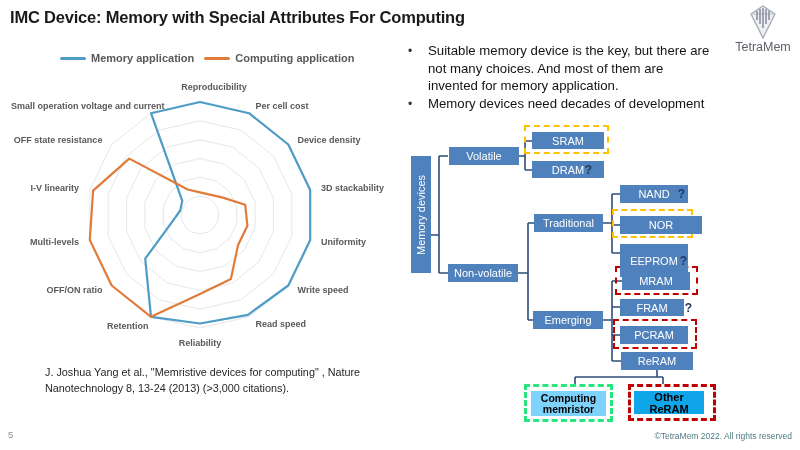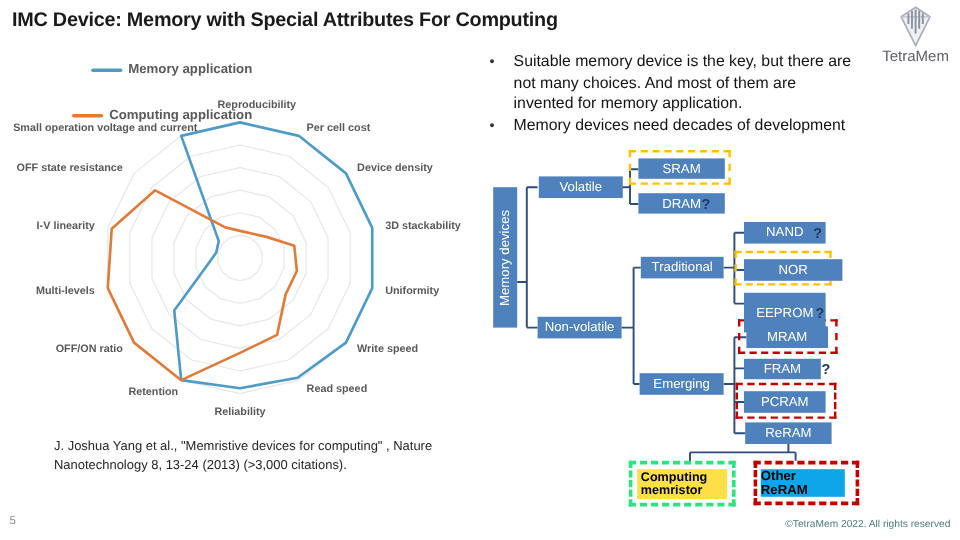--- a/index.html
+++ b/index.html
@@ -5,35 +5,35 @@
   html,body{margin:0;padding:0;background:#888;}
   #slide{position:relative;width:800px;height:450px;background:#ffffff;overflow:hidden;
          font-family:"Liberation Sans","DejaVu Sans",sans-serif;}
   .abs{position:absolute;}
   
   #title{left:10px;top:8px;width:600px;font-size:16.5px;font-weight:bold;color:#1a1a1a;letter-spacing:-0.2px;}
   
   #logo{left:734px;top:5px;width:58px;text-align:center;}
   #logo-text{font-size:12.5px;color:#60606a;margin-top:1px;}
   
-  #legend{left:60px;top:52px;display:flex;gap:26px;align-items:flex-end;flex-direction:column;}
+  #legend{left:60px;top:52px;display:flex;gap:10px;align-items:flex-start;}
   .leg-item{display:flex;align-items:center;gap:5px;}
   .leg-swatch{width:26px;height:3px;border-radius:2px;}
   .leg-label{font-size:11px;font-weight:bold;color:#595959;}
   
   #radar{left:0px;top:75px;}
   
   #bullets{left:398px;top:42px;width:336px;margin:0;padding:0;list-style:none;}
   #bullets li{position:relative;padding-left:30px;font-size:13.2px;line-height:17.5px;color:#141414;white-space:pre-line;}
   #bullets li::before{content:"\2022";position:absolute;left:10px;top:1px;font-size:12px;color:#333;}
   
   #citation{left:45px;top:365px;width:330px;font-size:10.8px;color:#262626;line-height:15.5px;white-space:pre-line;}
   
   .tbox{position:absolute;background:#4f81bd;color:#ffffff;font-size:11px;display:flex;
-        align-items:center;justify-content:center;}
+        align-items:center;justify-content:center;text-align:center;}
   .qmark{position:absolute;color:#1f3864;font-weight:bold;font-size:12px;}
   .dash{position:absolute;border-style:dashed;background:transparent;}
   #md-box{left:411px;top:156px;width:20px;height:117px;writing-mode:vertical-rl;transform:rotate(180deg);}
   #footer-page{left:8px;top:429px;font-size:9.5px;color:#8c8c8c;}
   #footer-copy{right:8px;top:431px;font-size:8.5px;color:#4e7b80;}
   svg{display:block;}
 </style>
 </head>
 <body>
 
@@ -135,19 +135,19 @@
     <span class="qmark" style="right:1px">?</span>
   </div>
   <div class="tbox" style="left:622px;top:272px;width:68px;height:18px">MRAM</div>
   <div class="tbox" style="left:620px;top:299px;width:64px;height:17px">
     <span>FRAM</span>
     <span class="qmark" style="right:-8px">?</span>
   </div>
   <div class="tbox" style="left:620px;top:326px;width:68px;height:18px">PCRAM</div>
   <div class="tbox" style="left:621px;top:352px;width:72px;height:18px">ReRAM</div>
 
-  <div class="tbox" style="left:531px;top:391px;width:69px;height:25px;background:#fde047;color:#000;font-weight:bold;font-size:10.5px;line-height:11px;padding:0 3px">Computing memristor</div>
+  <div class="tbox" style="left:531px;top:391px;width:69px;height:25px;background:#7dd3fc;color:#000;font-weight:bold;font-size:10.5px;line-height:11px;padding:0 3px">Computing memristor</div>
   <div class="tbox" style="left:634px;top:391px;width:70px;height:23px;background:#0ea5e9;color:#000;font-weight:bold;font-size:11px">Other ReRAM</div>
 
   <div id="footer-page" class="abs">5</div>
   <div id="footer-copy" class="abs">©TetraMem 2022. All rights reserved</div>
 
 </div>
 
 </body></html>

